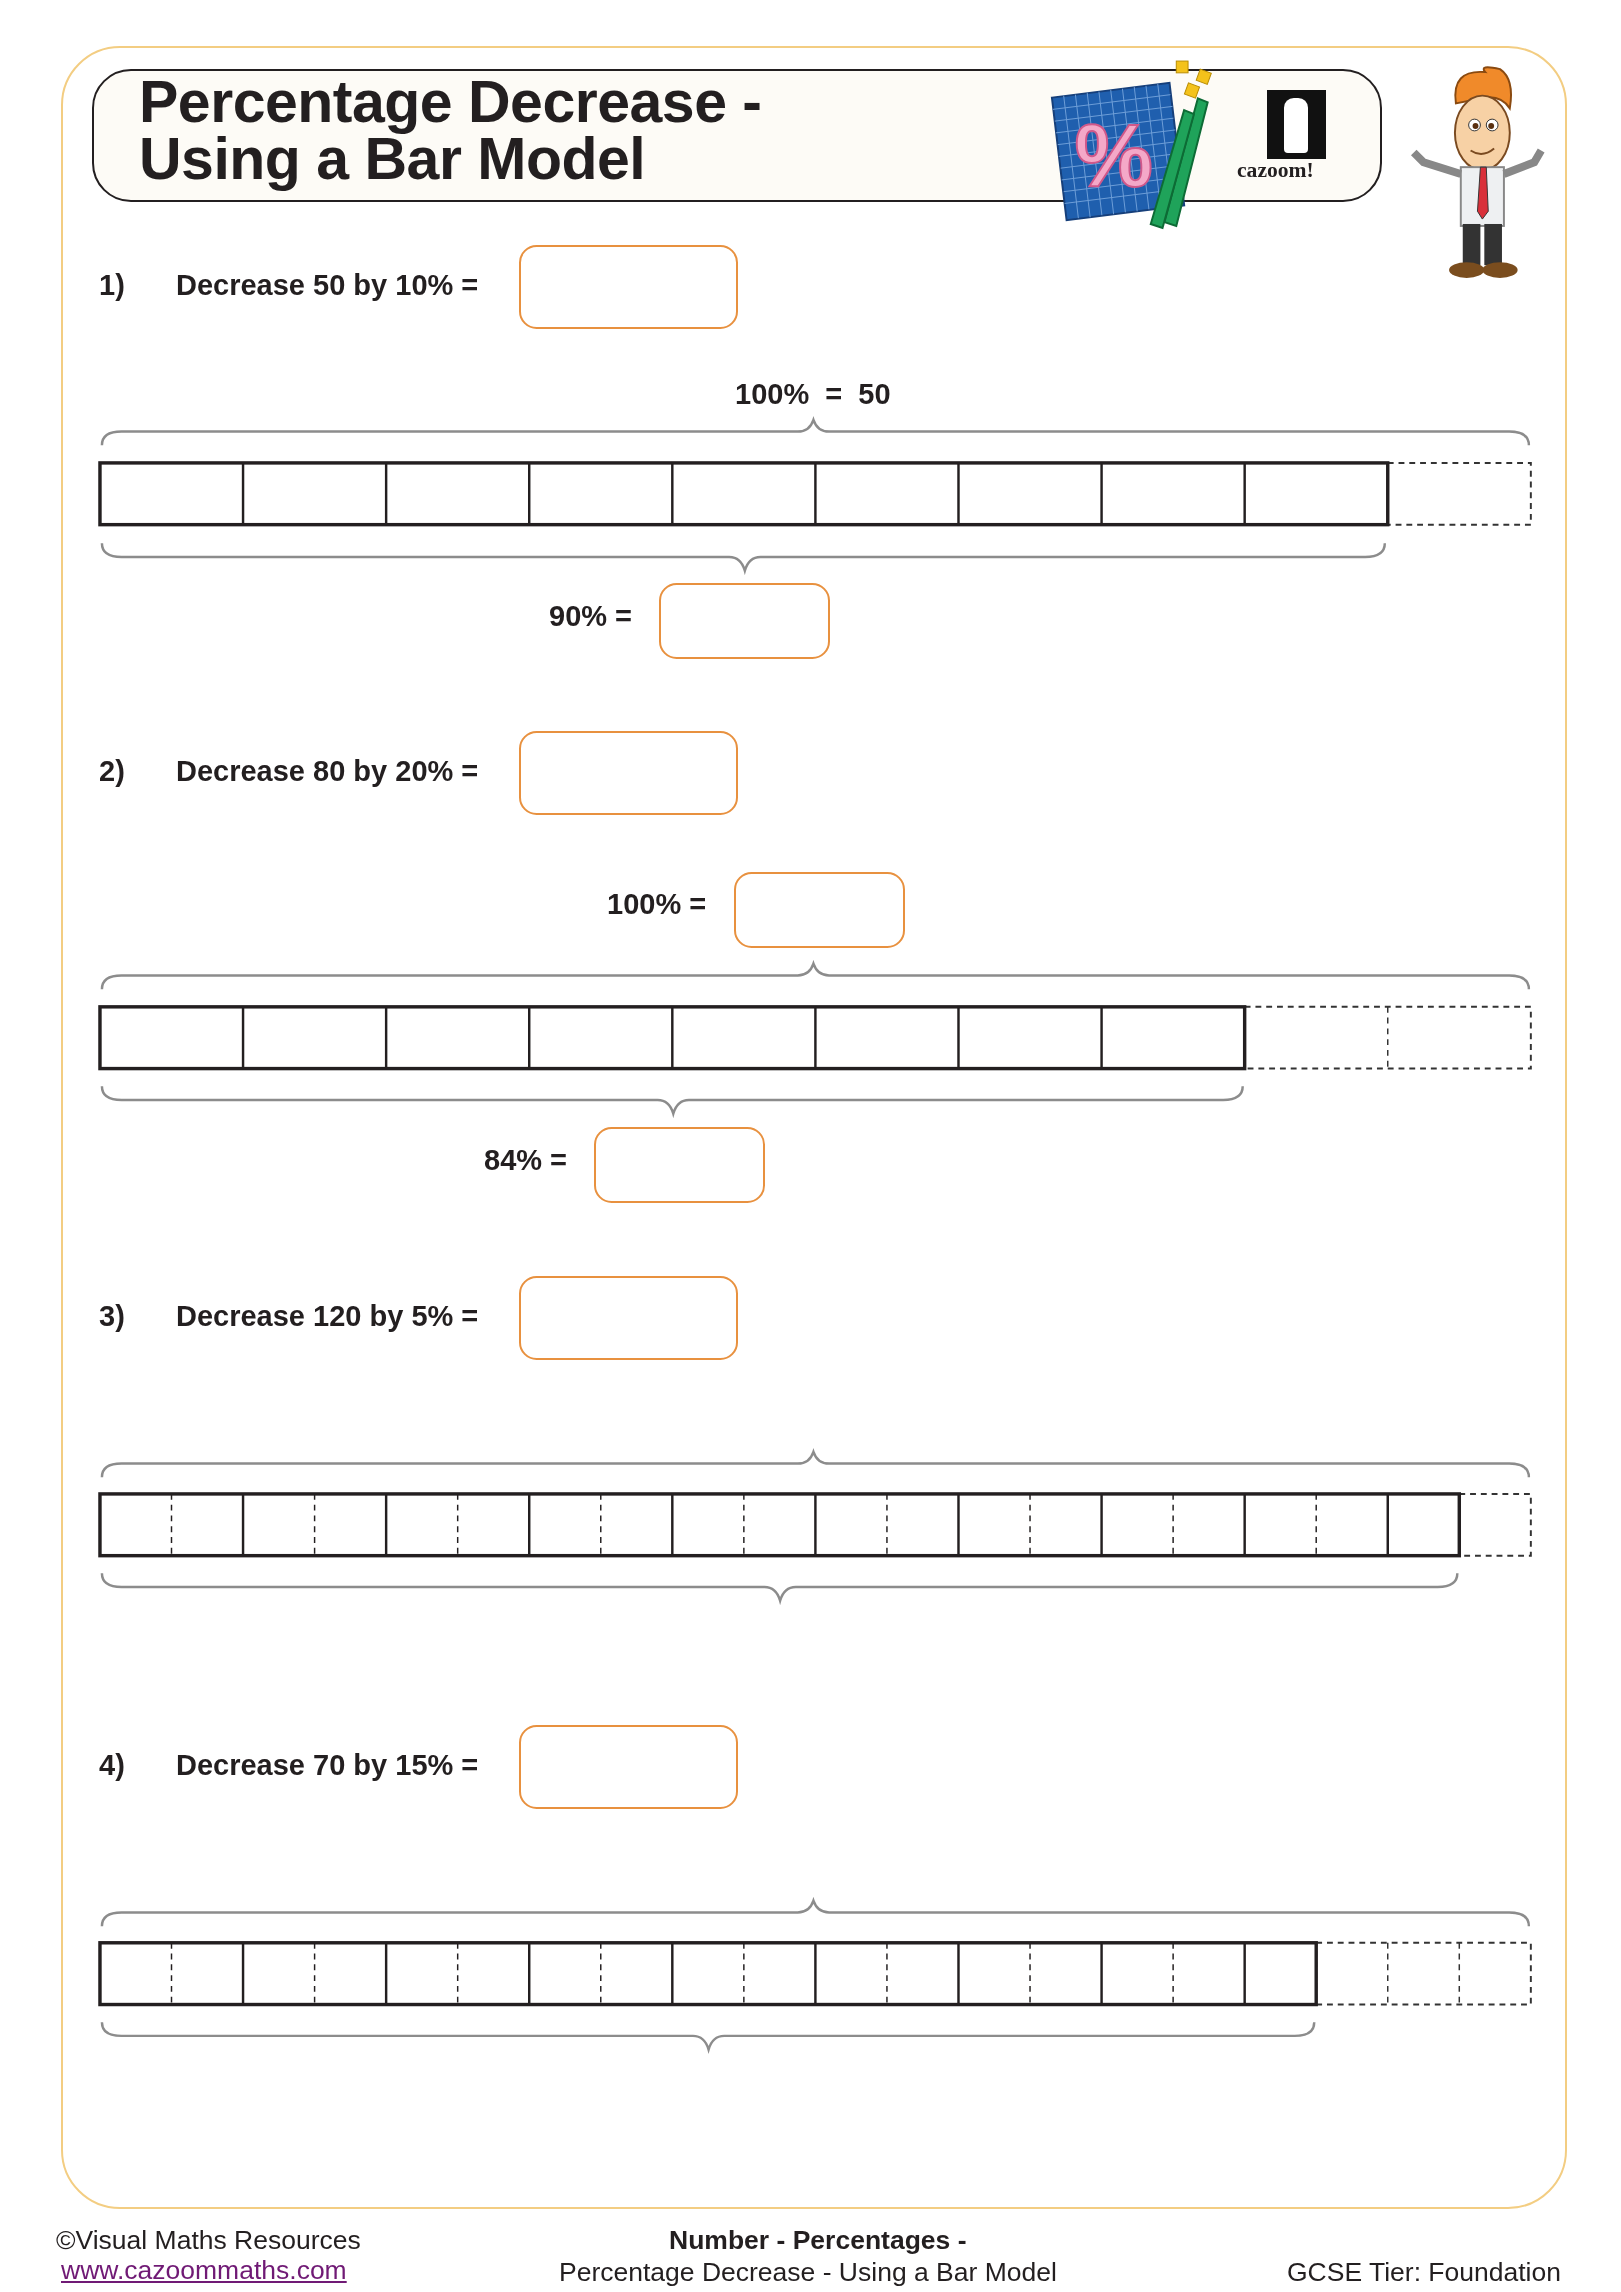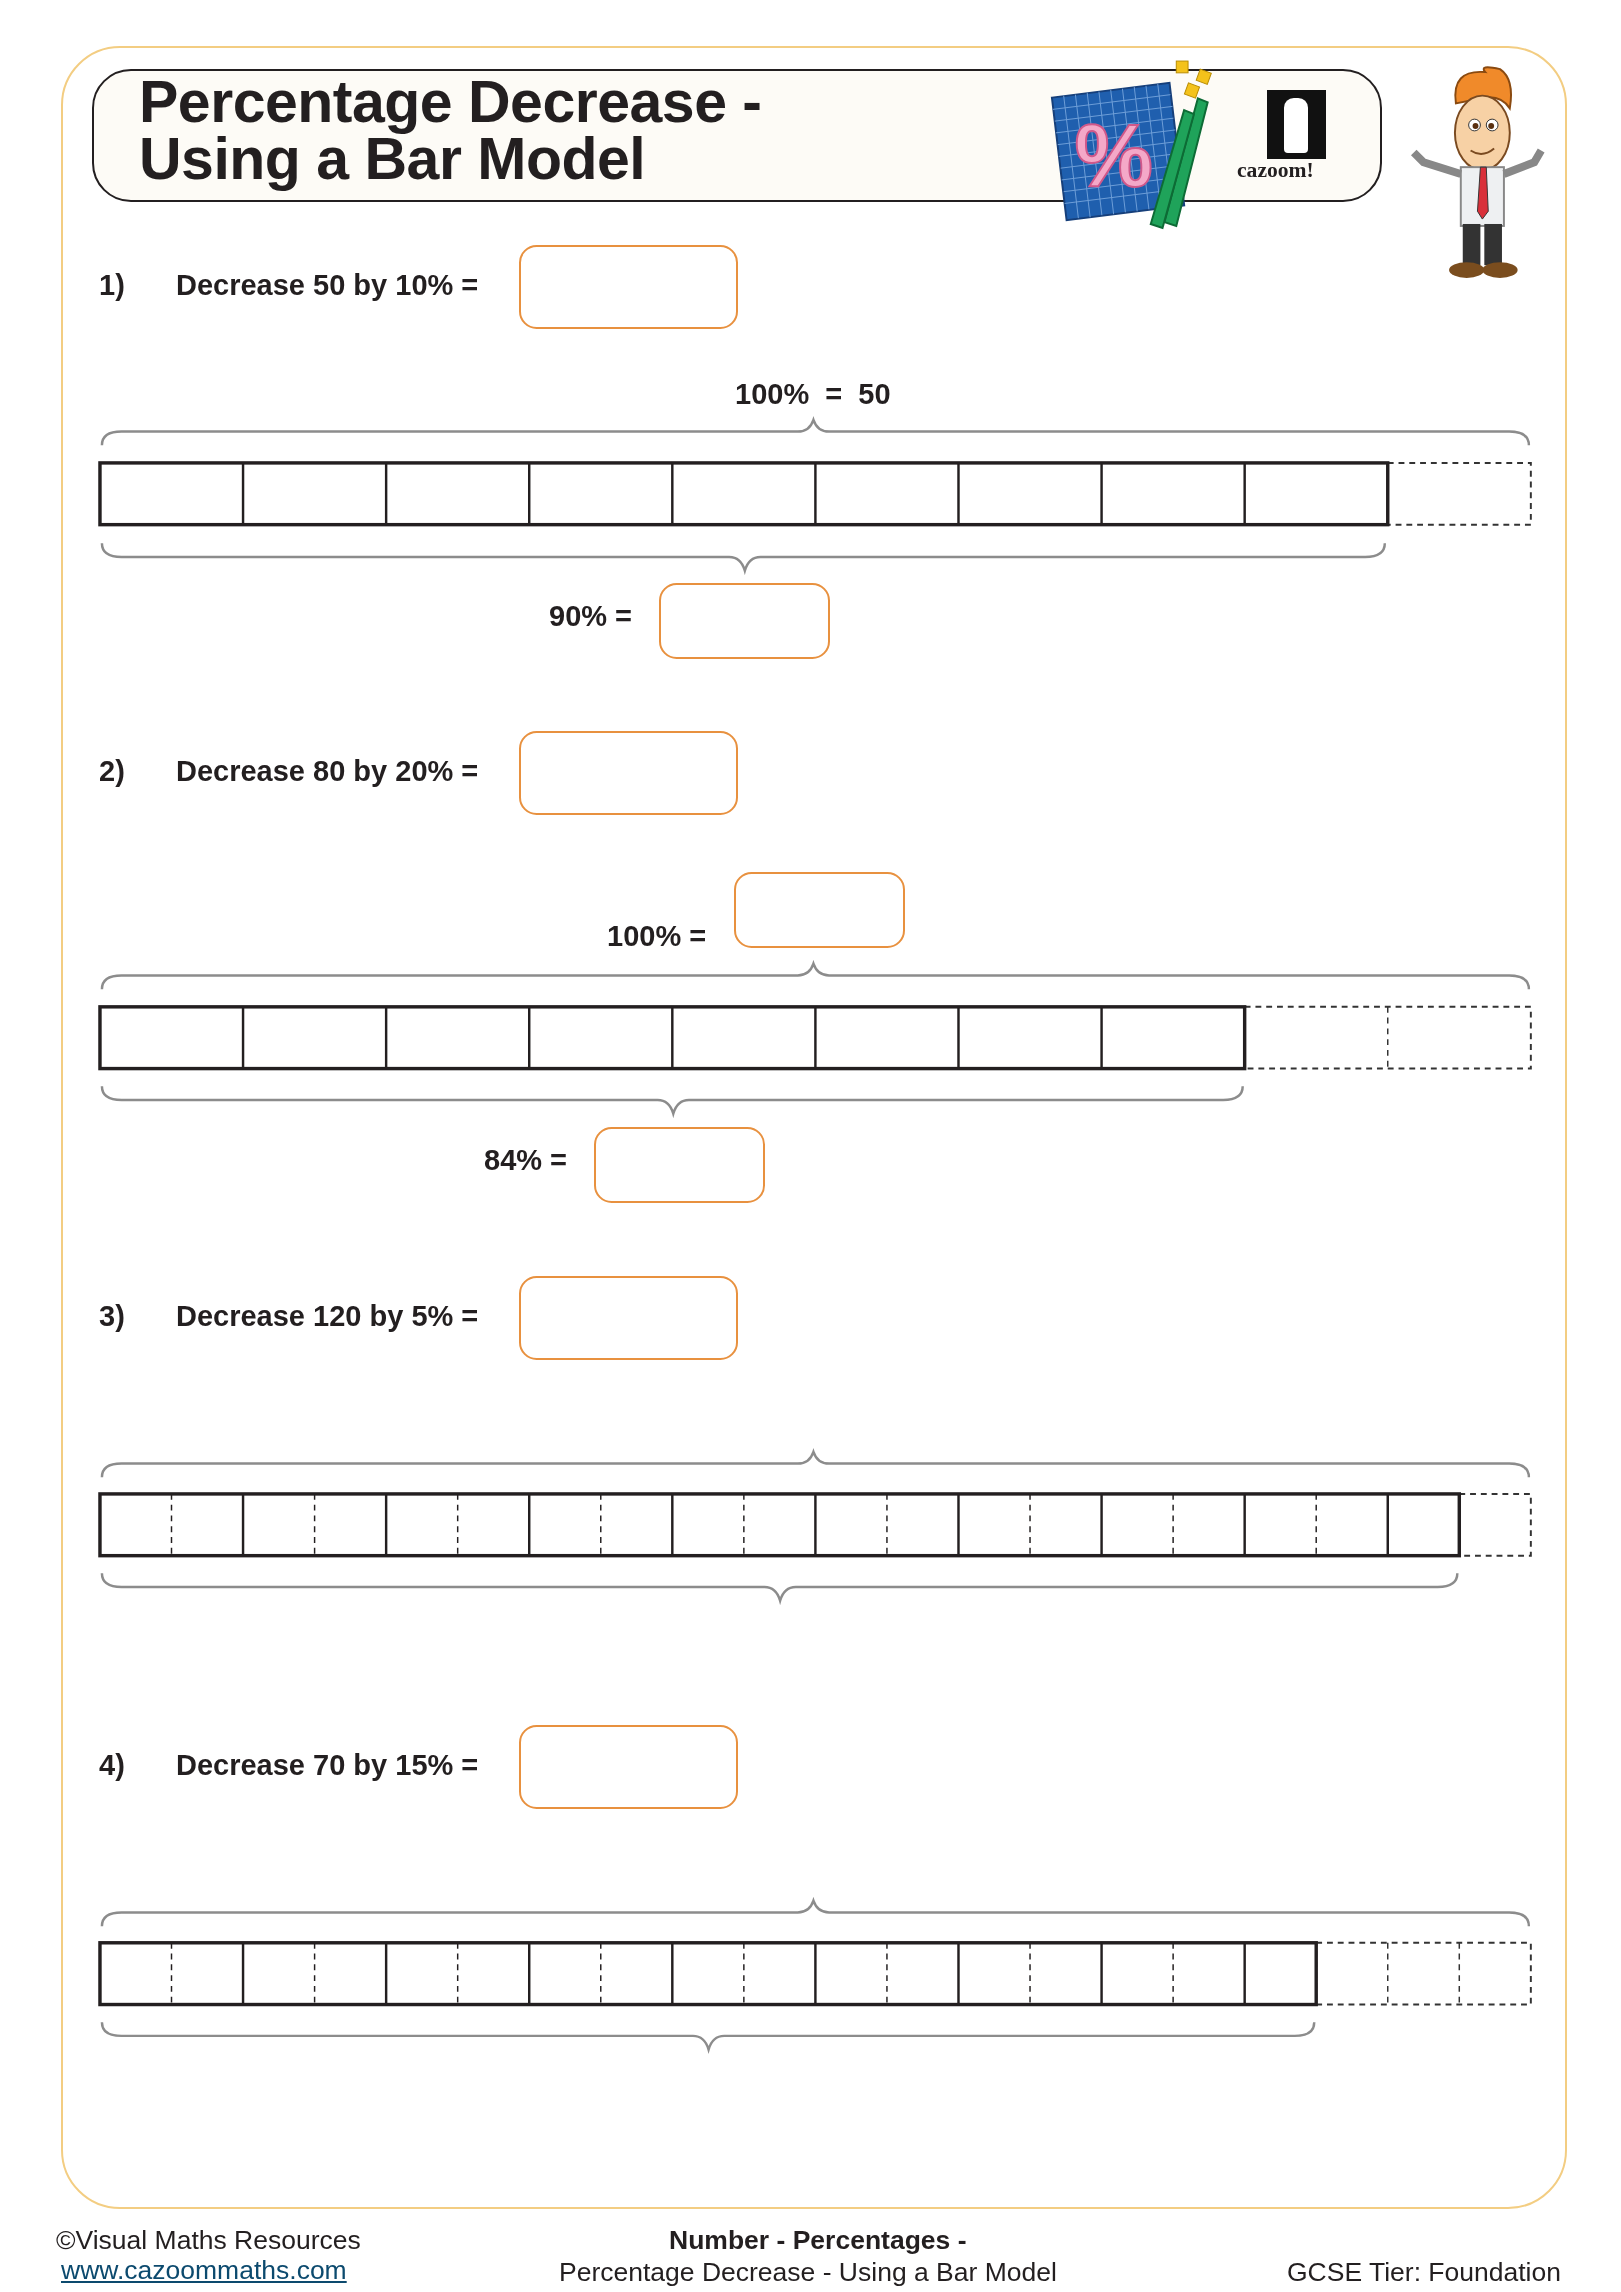--- a/index.html
+++ b/index.html
@@ -6,21 +6,21 @@
   body{width:1621px;height:2293px;position:relative;overflow:hidden;font-family:"Liberation Sans",sans-serif;color:#231f20;}
   .abs{position:absolute;}
   .frame{left:61px;top:46px;width:1506px;height:2163px;border:2.9px solid #f3cd82;border-radius:59px;box-sizing:border-box;}
   .title-box{left:92px;top:69px;width:1290px;height:133px;border:2.5px solid #231f20;border-radius:39px;background:#fdfbf6;box-sizing:border-box;}
   .title{left:139px;top:74px;font-size:59px;font-weight:bold;line-height:57px;letter-spacing:-0.5px;}
   .qnum{font-size:29px;font-weight:bold;}
   .qtext{font-size:29px;font-weight:bold;white-space:nowrap;}
   .ans{border:2px solid #e8913f;border-radius:17.6px;background:#fff;box-sizing:border-box;}
   .lbl{font-size:29px;font-weight:bold;white-space:nowrap;}
   .footer{font-size:26.5px;color:#231f20;white-space:nowrap;}
-  .footer a{color:#0c4a6e;text-decoration:underline;}
+  .footer a{color:#701a75;text-decoration:underline;}
   svg{position:absolute;left:0;top:0;}
 </style>
 </head>
 <body>
 
 <div class="abs frame"></div>
 
 <div class="abs title-box"></div>
 <div class="abs title">
   <div>Percentage Decrease -</div>
@@ -177,21 +177,21 @@
 <div class="abs qnum" style="left:99px;top:269px;">1)</div>
 <div class="abs qtext" style="left:176px;top:269px;">Decrease 50 by 10% =</div>
 <div class="abs ans" style="left:519px;top:245px;width:219px;height:84px;"></div>
 <div class="abs lbl" style="left:735px;top:378px;white-space:pre;">100%  =  50</div>
 <div class="abs lbl" style="left:549px;top:600px;">90% =</div>
 <div class="abs ans" style="left:659px;top:583px;width:171px;height:76px;"></div>
 
 <div class="abs qnum" style="left:99px;top:755px;">2)</div>
 <div class="abs qtext" style="left:176px;top:755px;">Decrease 80 by 20% =</div>
 <div class="abs ans" style="left:519px;top:731px;width:219px;height:84px;"></div>
-<div class="abs lbl" style="left:607px;top:920px;text-align:center;">100% =</div>
+<div class="abs lbl" style="left:607px;top:888px;text-align:center;">100% =</div>
 <div class="abs ans" style="left:734px;top:872px;width:171px;height:76px;"></div>
 <div class="abs lbl" style="left:484px;top:1144px;">84% =</div>
 <div class="abs ans" style="left:594px;top:1127px;width:171px;height:76px;"></div>
 
 <div class="abs qnum" style="left:99px;top:1300px;">3)</div>
 <div class="abs qtext" style="left:176px;top:1300px;">Decrease 120 by 5% =</div>
 <div class="abs ans" style="left:519px;top:1276px;width:219px;height:84px;"></div>
 
 <div class="abs qnum" style="left:99px;top:1749px;">4)</div>
 <div class="abs qtext" style="left:176px;top:1749px;">Decrease 70 by 15% =</div>

